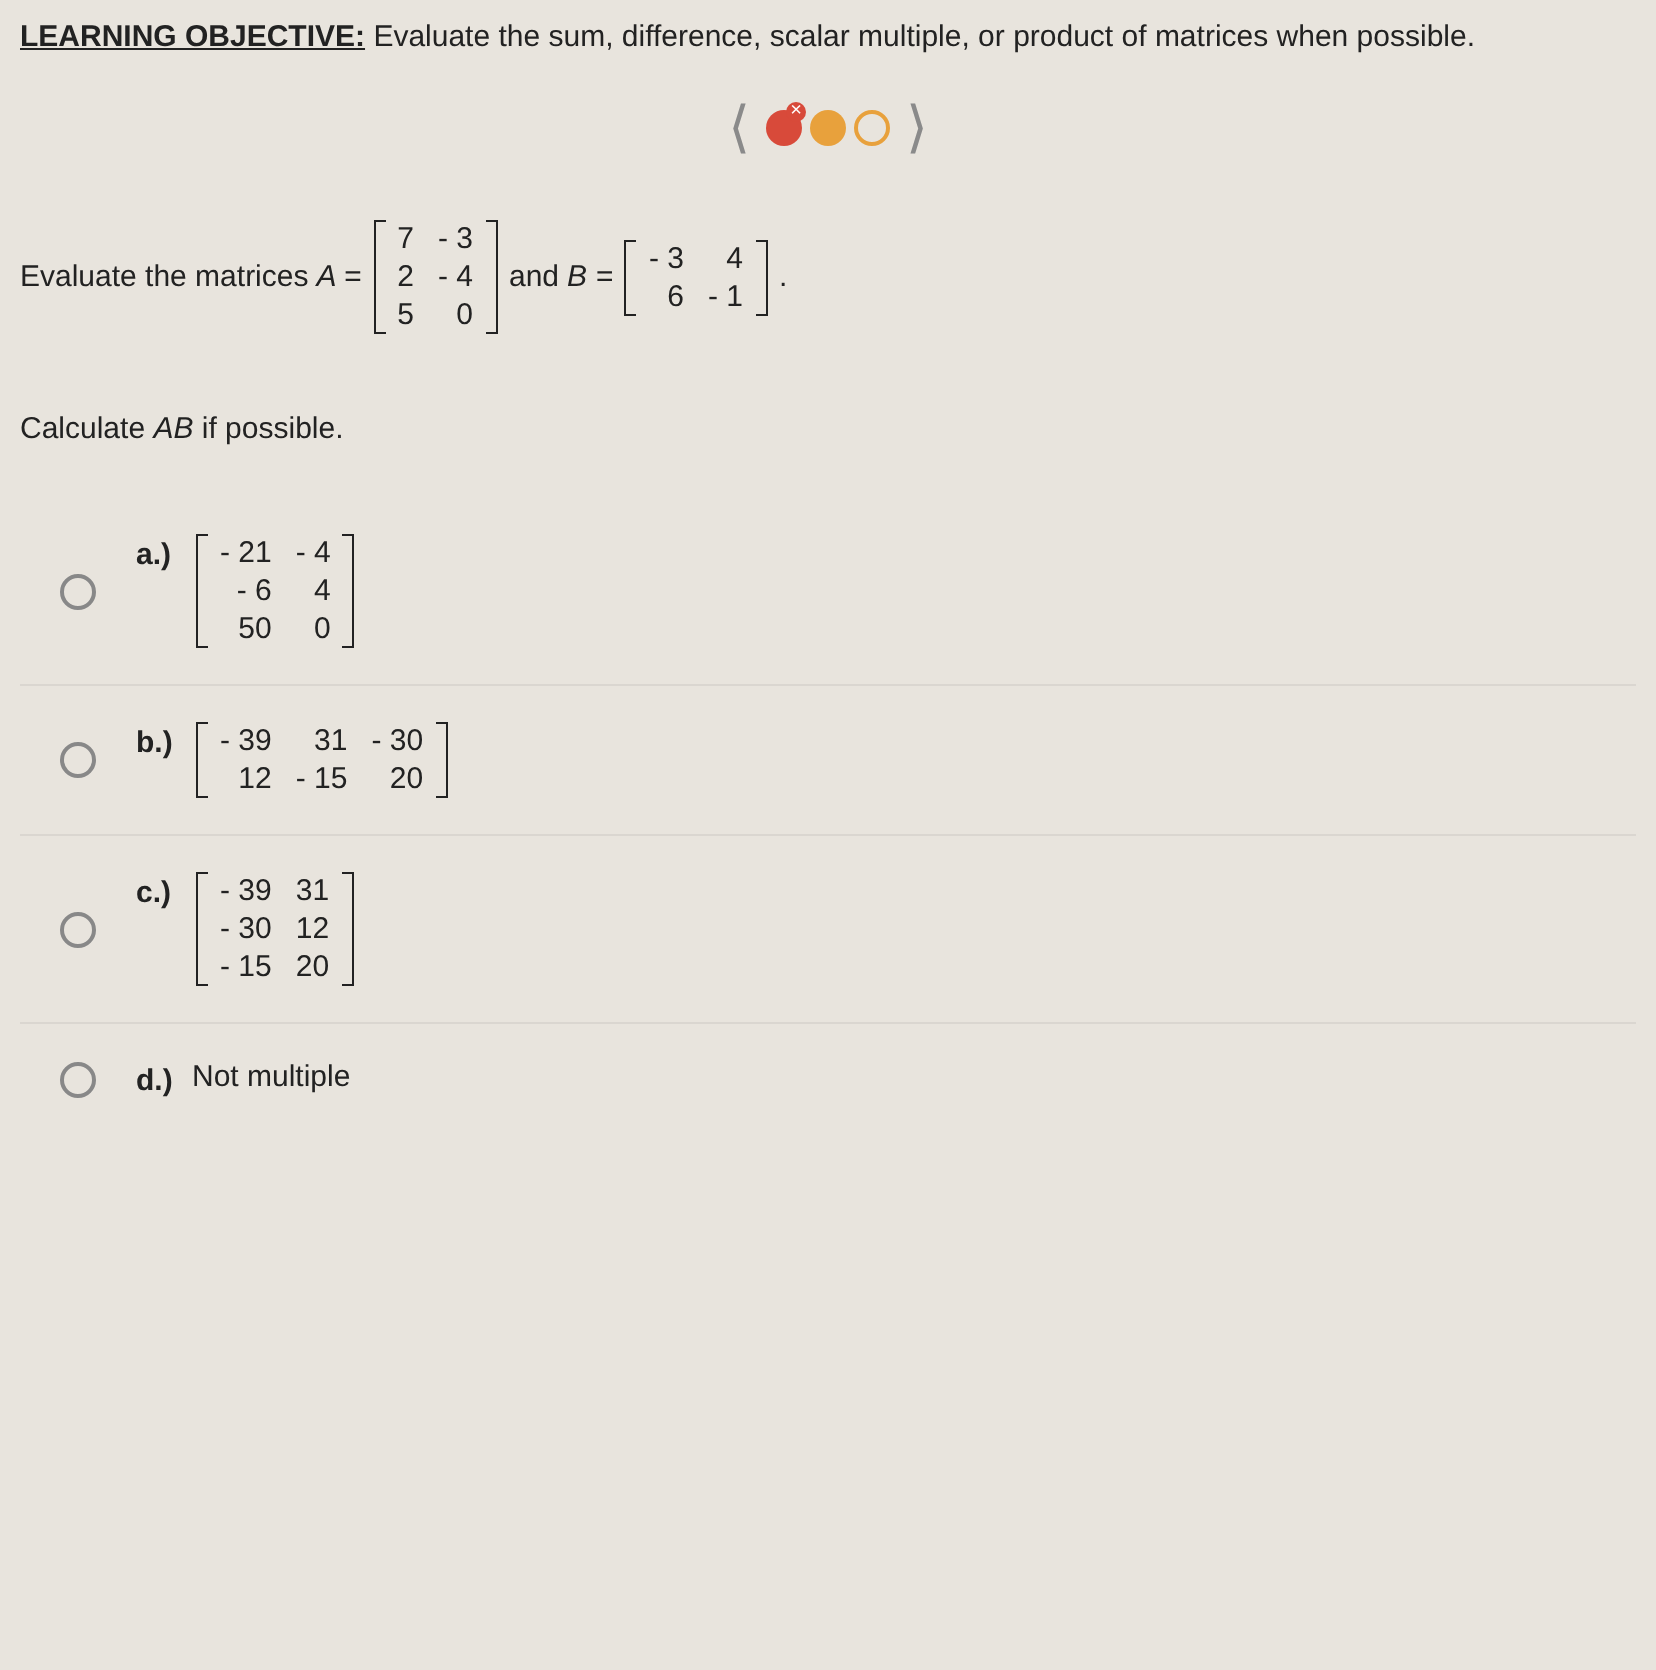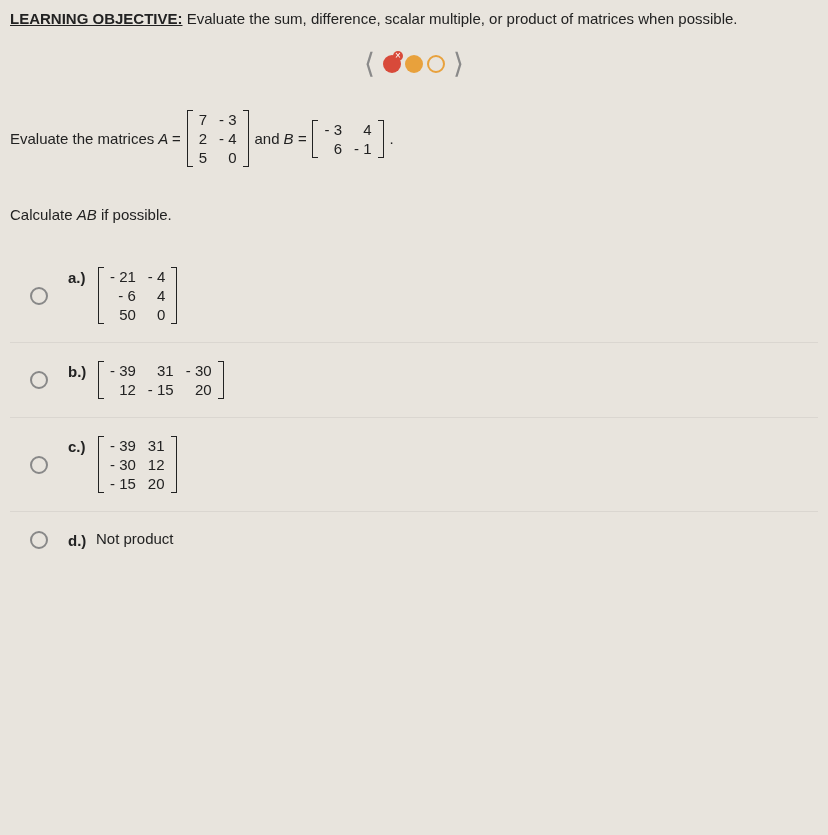--- a/index.html
+++ b/index.html
@@ -264,18 +264,18 @@
             <span class="br right"></span>
           </span>
         </span>
       </div>
     </div>
 
     <div class="option">
       <div class="radio"></div>
       <div class="opt-body">
         <span class="opt-label">d.)</span>
-        <span class="opt-content">Not product</span>
+        <span class="opt-content">Not multiple</span>
       </div>
     </div>
 
   </div>
 </div>
 
 </body></html>

